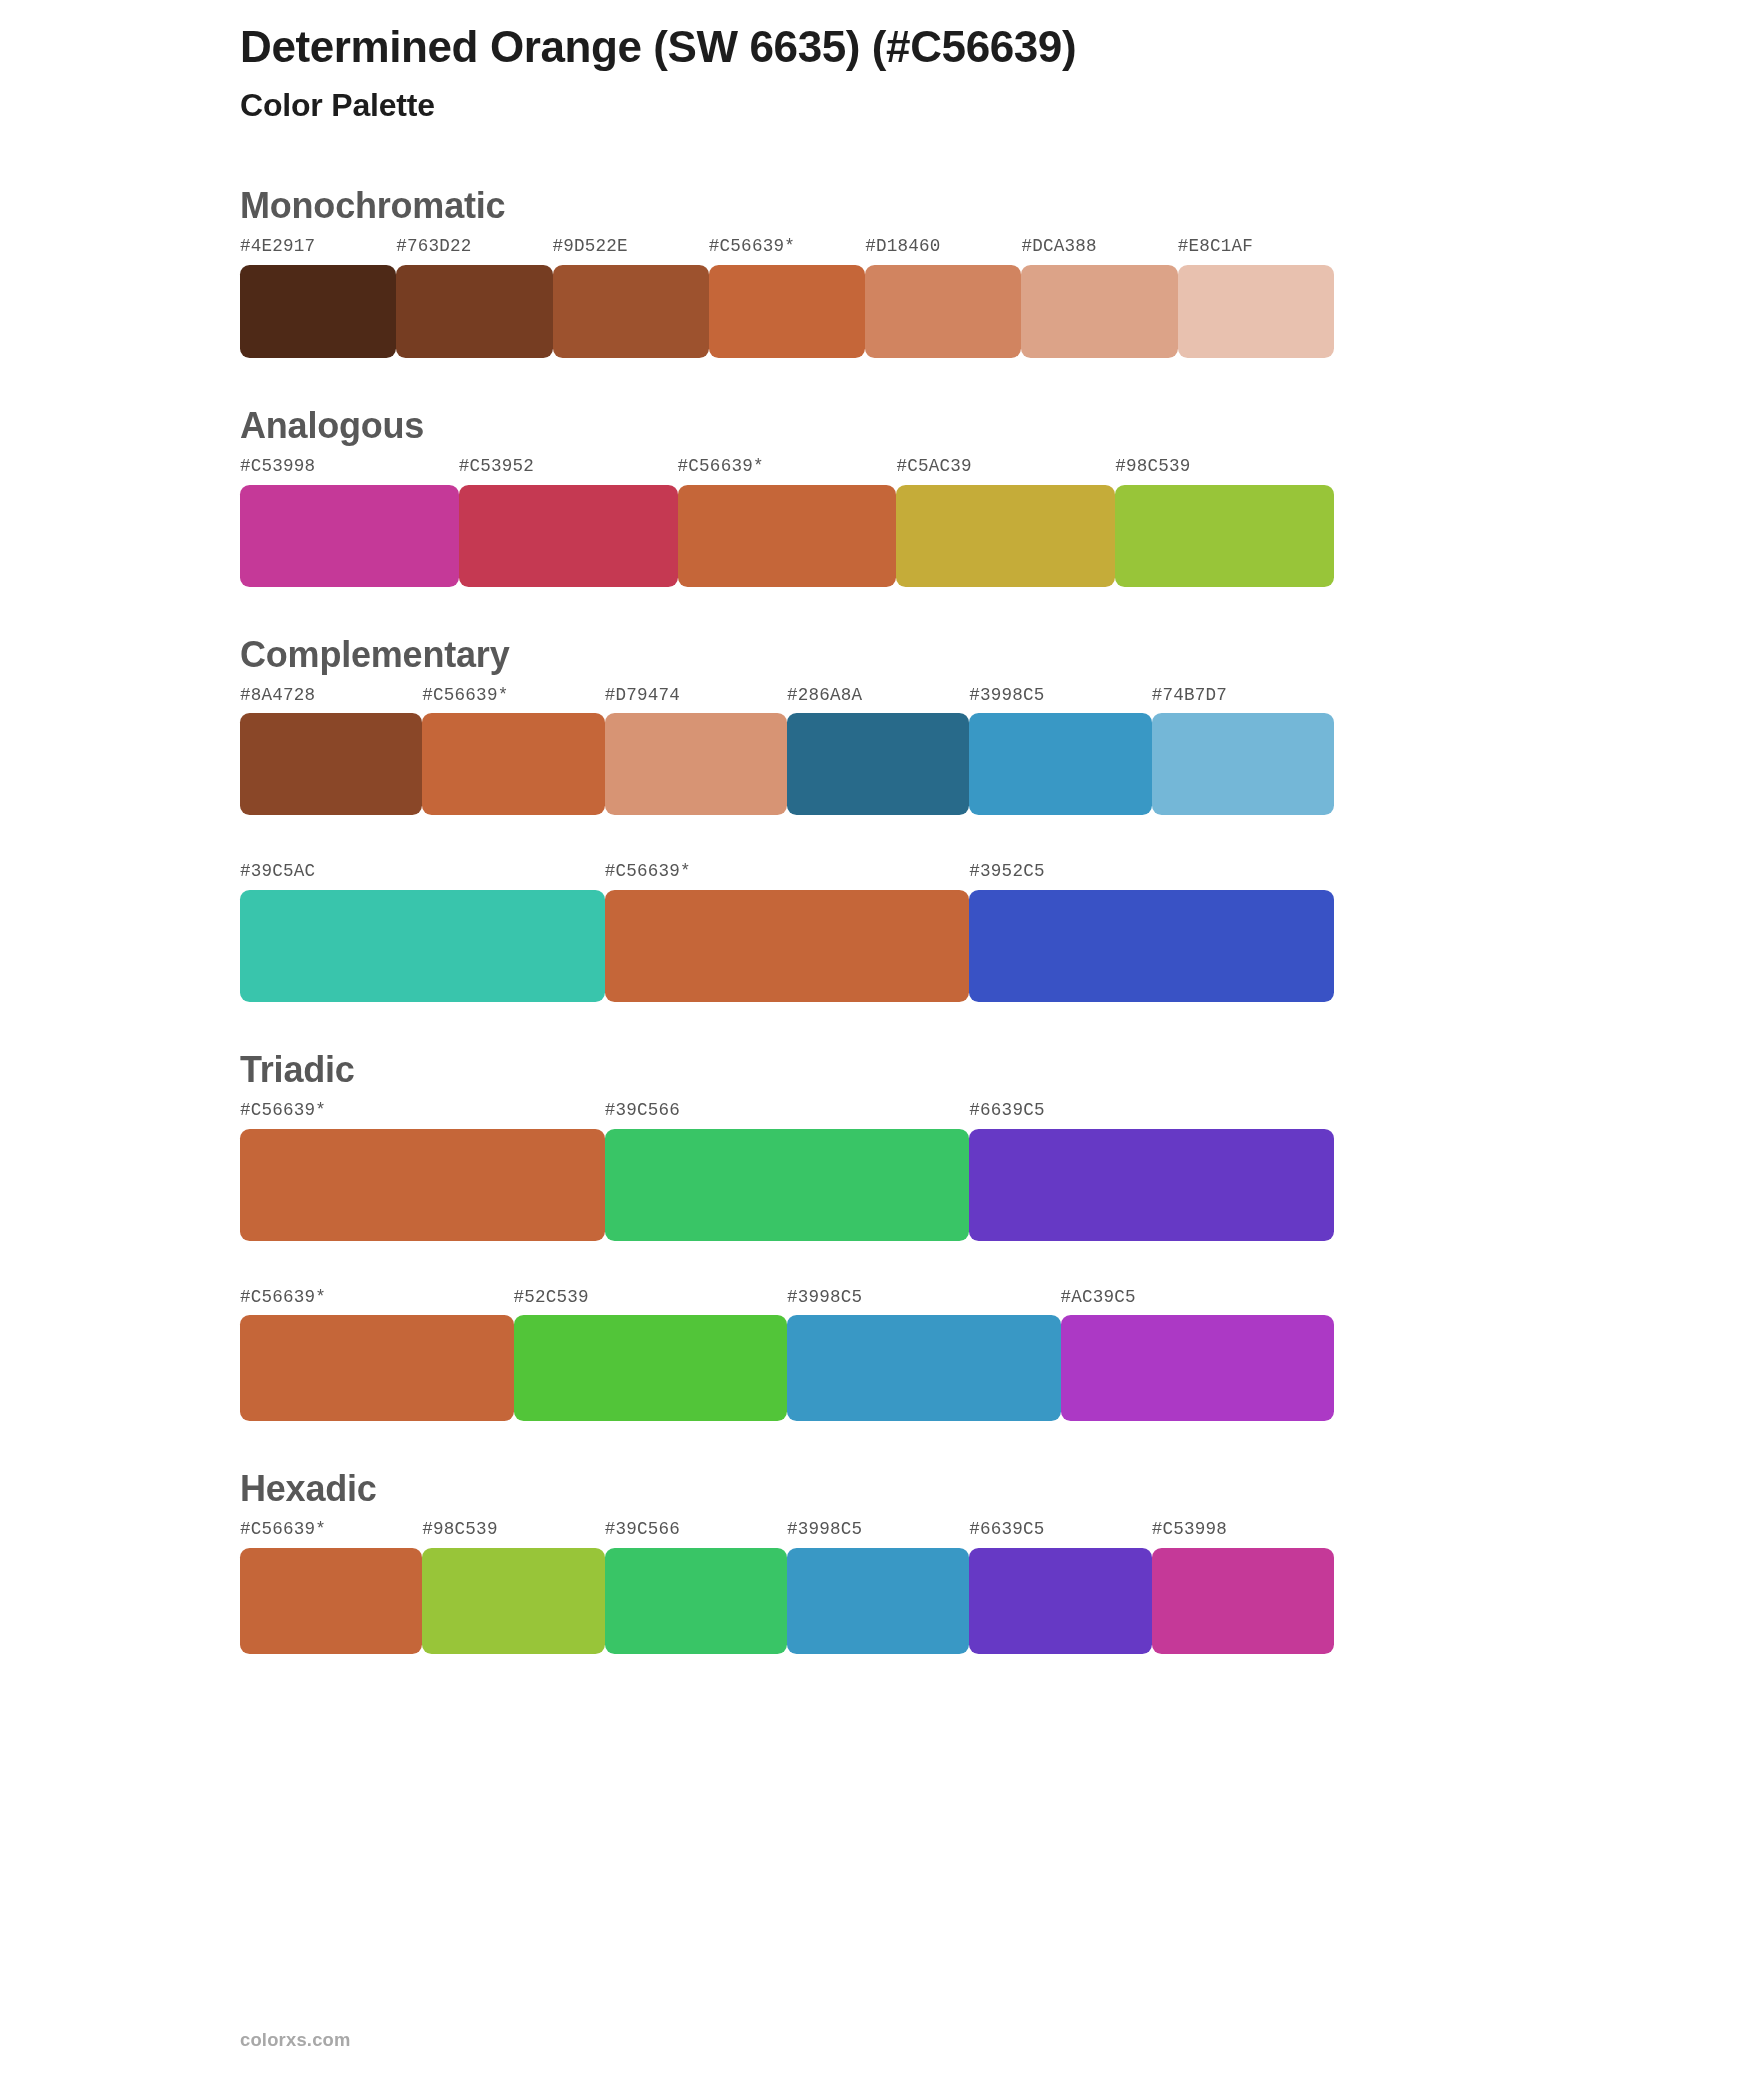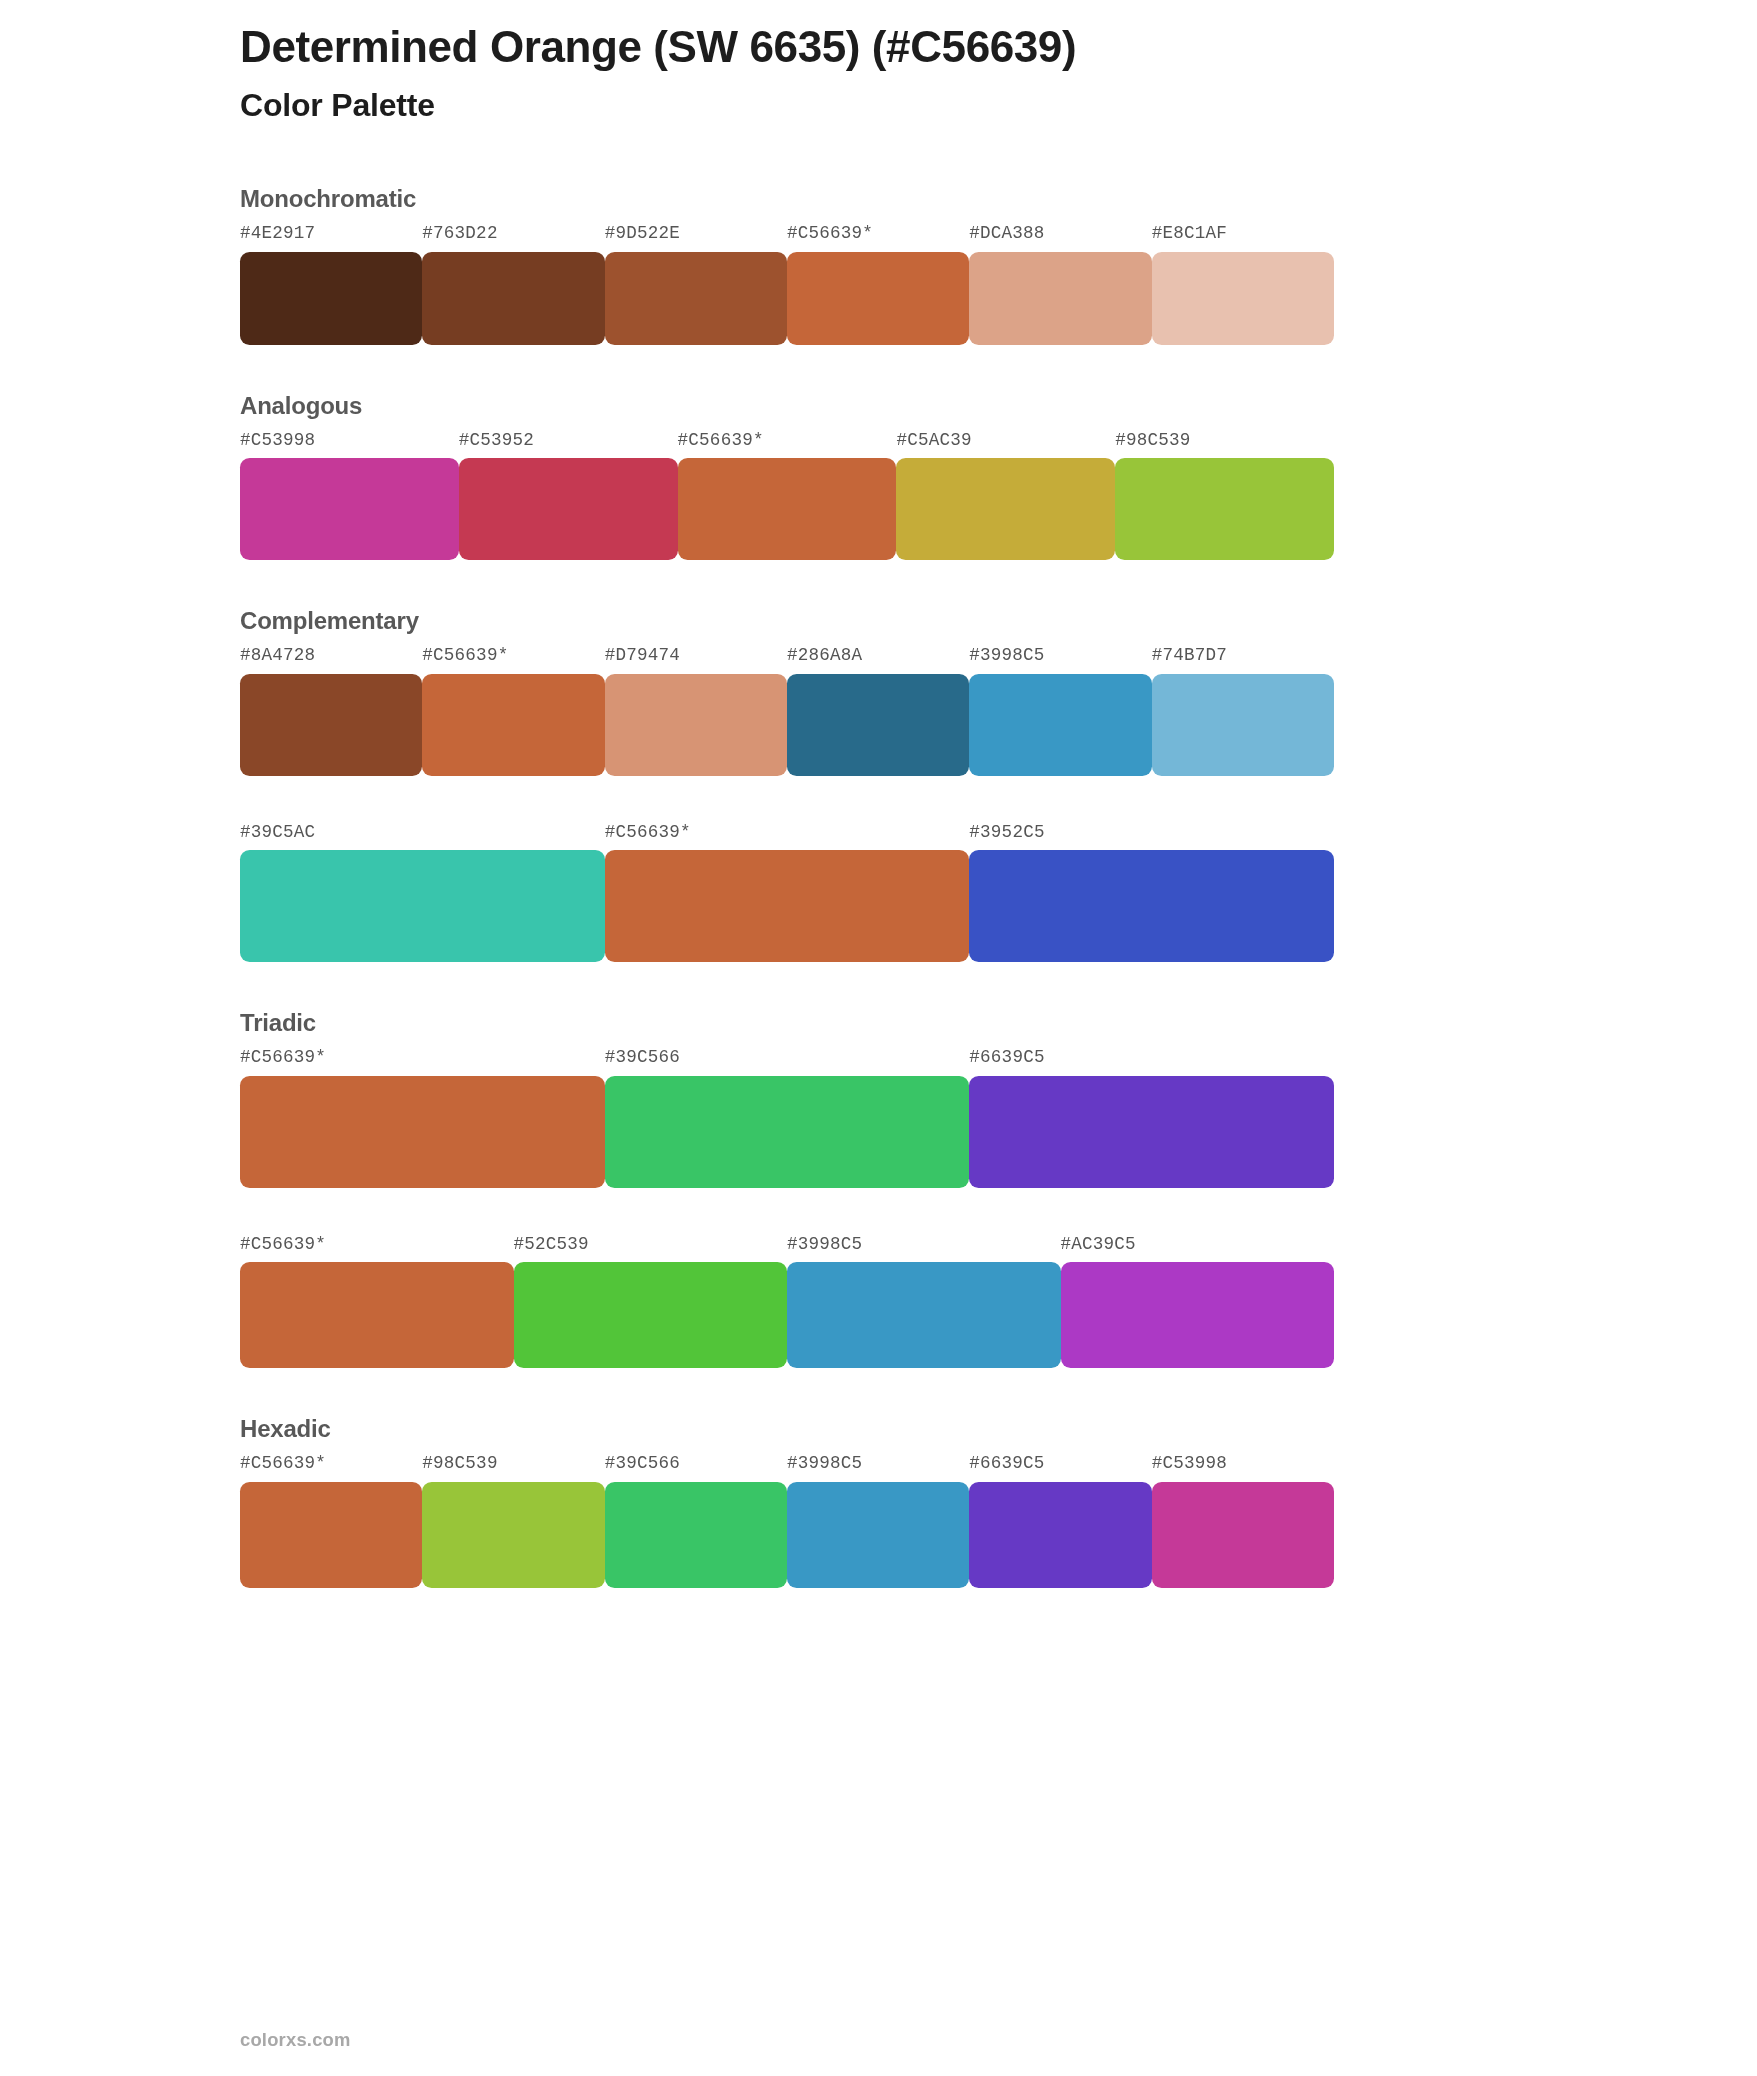--- a/index.html
+++ b/index.html
@@ -50,21 +50,21 @@
     letter-spacing: -0.2px;
     line-height: 1.2;
     margin-top: 12.8px;
   }
 
   
   .section { margin-top: 48px; }
   .section.first { margin-top: 62px; }
 
   .section-title {
-    font-size: 24px;
+    font-size: 36px;
     font-weight: bold;
     color: #585858;
     letter-spacing: -0.2px;
     line-height: 1.1;
     margin-bottom: 12.8px;
   }
 
   .swatch-row {
     display: flex;
     width: 1094px;
@@ -139,20 +139,24 @@
             </div>
             <div class="swatch-cell" style="flex: 1 1 14.2857%;">
               <div class="swatch-label">#9D522E</div>
               <div class="swatch-chip" style="background: rgb(157, 82, 46);"></div>
             </div>
             <div class="swatch-cell" style="flex: 1 1 14.2857%;">
               <div class="swatch-label">#C56639*</div>
               <div class="swatch-chip" style="background: rgb(197, 102, 57);"></div>
             </div>
             <div class="swatch-cell" style="flex: 1 1 14.2857%;">
+              <div class="swatch-label">#D18460</div>
+              <div class="swatch-chip" style="background: rgb(209, 132, 96);"></div>
+            </div>
+            <div class="swatch-cell" style="flex: 1 1 14.2857%;">
               <div class="swatch-label">#DCA388</div>
               <div class="swatch-chip" style="background: rgb(220, 163, 136);"></div>
             </div>
             <div class="swatch-cell" style="flex: 1 1 14.2857%;">
               <div class="swatch-label">#E8C1AF</div>
               <div class="swatch-chip" style="background: rgb(232, 193, 175);"></div>
             </div>
           </div>
         </div>
         <div class="section">

